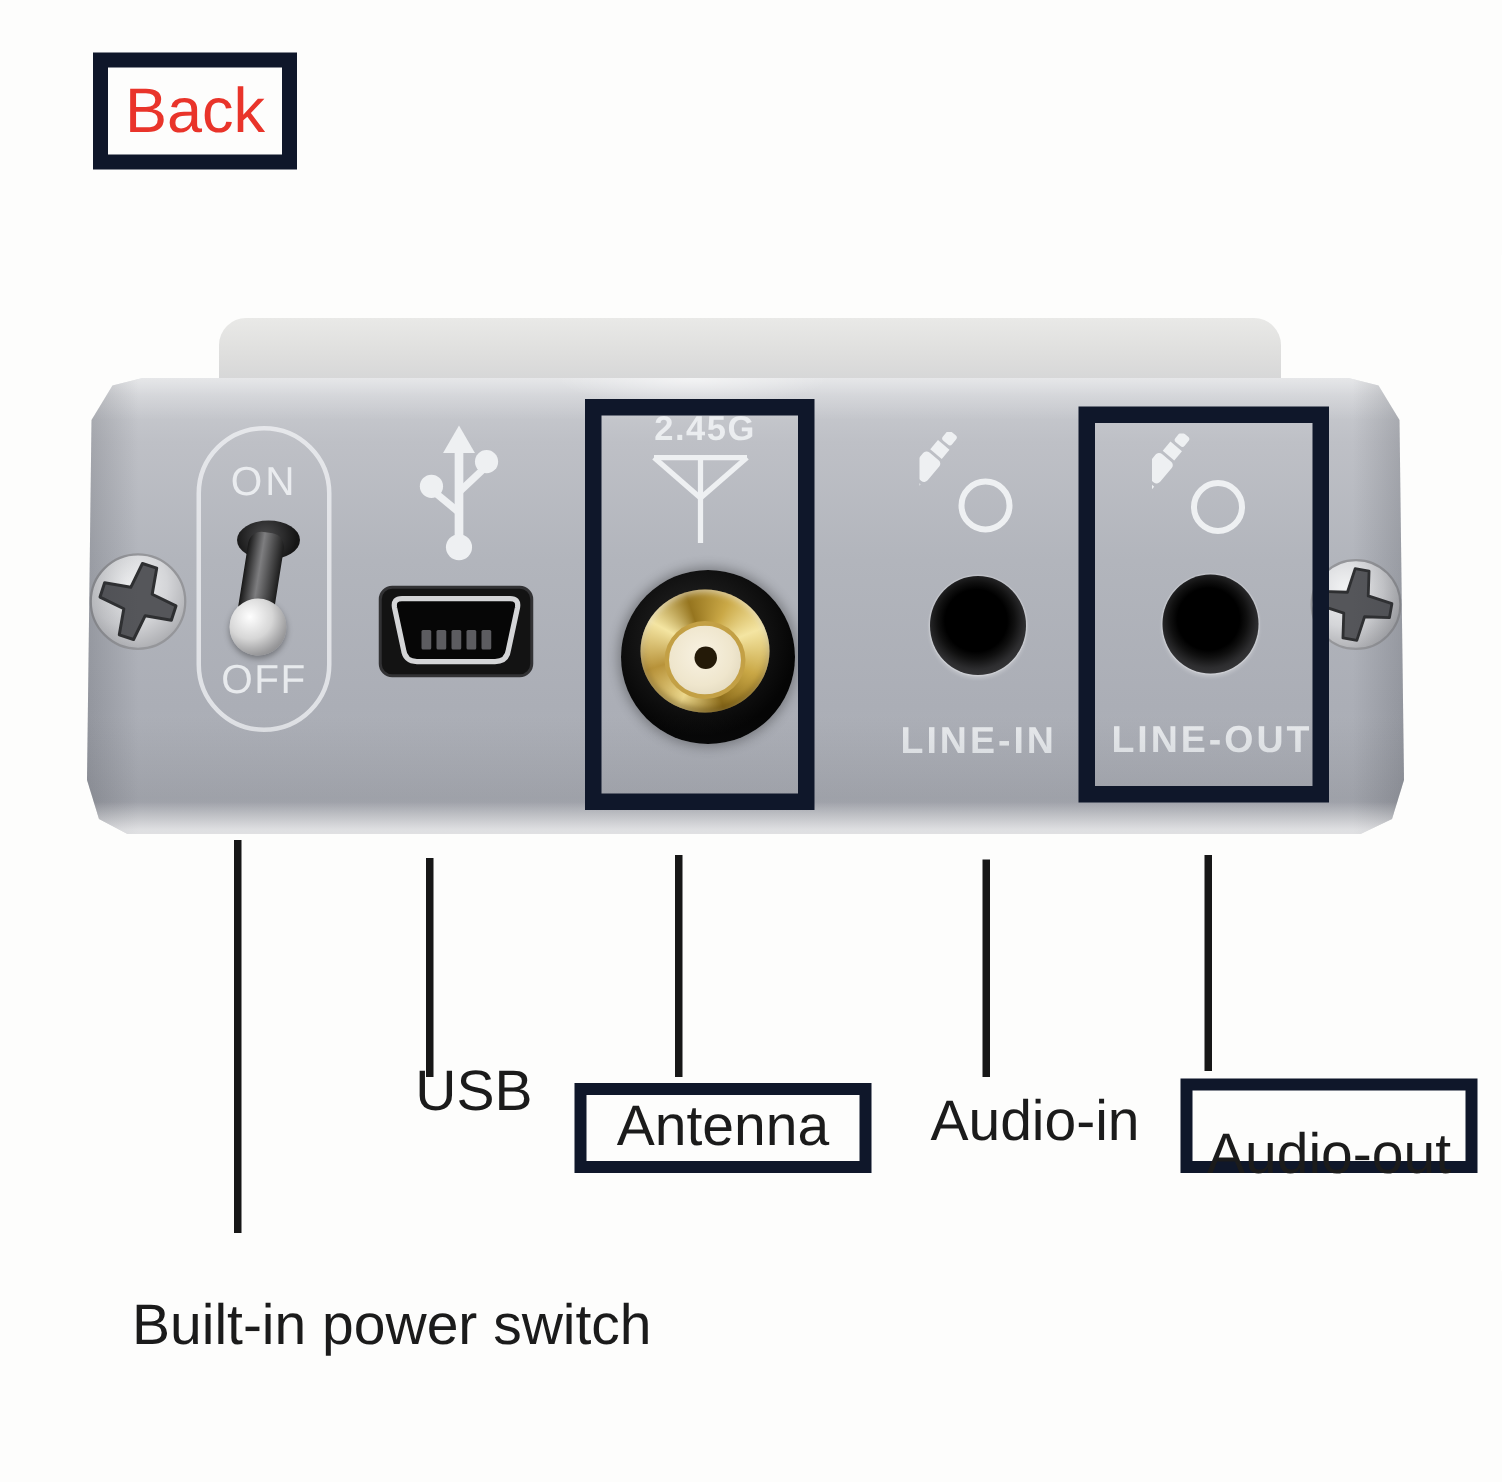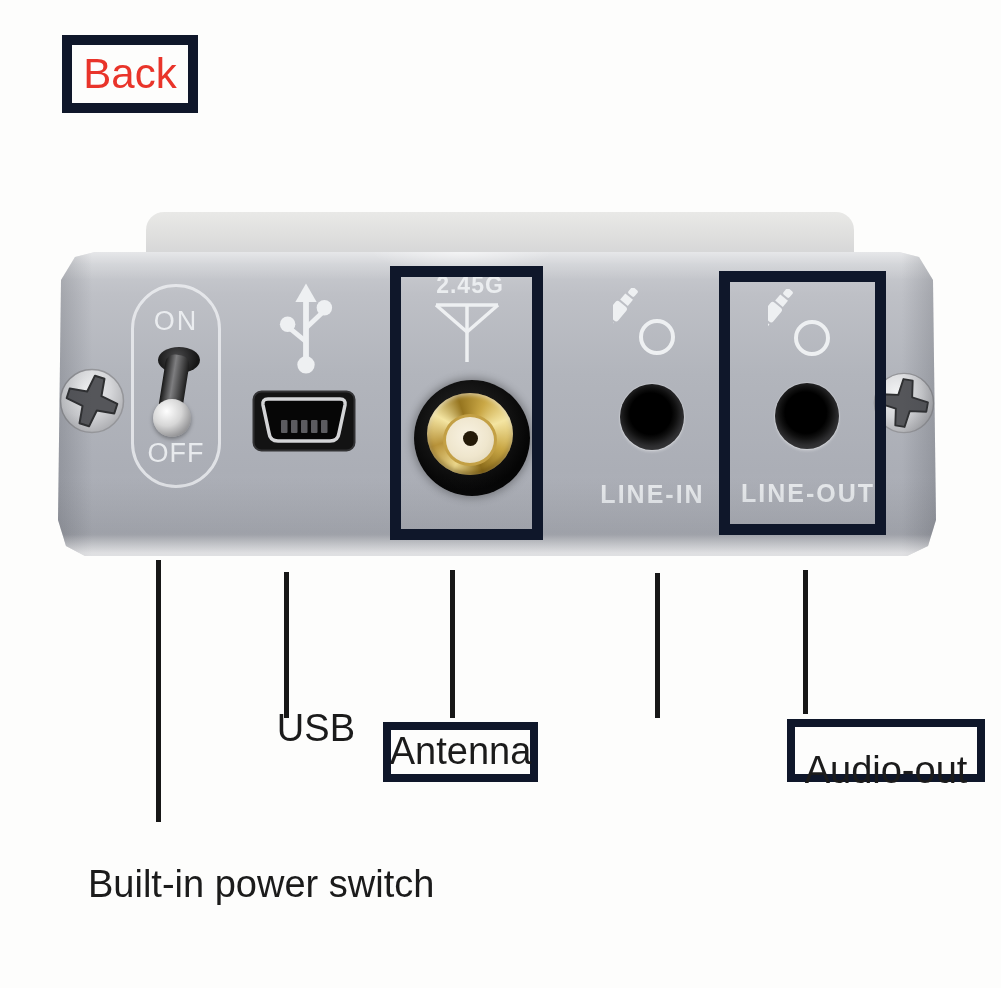--- a/index.html
+++ b/index.html
@@ -84,21 +84,21 @@
   .cline{position:absolute;width:5px;background:#171717;}
   #line-power{left:156px;top:560px;height:262px;}
   #line-usb{left:284px;top:572px;height:146px;}
   #line-ant{left:450px;top:570px;height:148px;}
   #line-ain{left:655px;top:573px;height:145px;}
   #line-aout{left:803px;top:570px;height:144px;}
 
   .blabel{position:absolute;color:#1b1b1b;font-size:38px;line-height:1.1;white-space:nowrap;}
   #label-usb{left:230px;top:708px;width:125px;text-align:right;}
   #label-ain{left:610px;top:728px;width:160px;text-align:center;}
-  #ant-label-box{left:383px;top:722px;width:155px;height:60px;border-width:8px;
+  #ant-label-box{left:383px;top:722px;width:198px;height:60px;border-width:8px;
                  display:flex;align-items:center;justify-content:center;z-index:4;}
   #aout-label-box{left:787px;top:719px;width:198px;height:63px;border-width:8px;
                  display:flex;align-items:center;justify-content:center;z-index:4;}
   #label-power{left:88px;top:864px;}
 
   svg .wht{fill:#eef0f2;}
   svg .wline{stroke:#eef0f2;fill:none;}
 </style>
 </head>
 <body>
@@ -211,18 +211,19 @@
   <div id="line-power" class="cline"></div>
   <div id="line-usb" class="cline"></div>
   <div id="line-ant" class="cline"></div>
   <div id="line-ain" class="cline"></div>
   <div id="line-aout" class="cline"></div>
 
   <div id="label-usb" class="blabel">USB</div>
   <div id="ant-label-box" class="redbox">
     <span class="blabel" style="position:static;">Antenna</span>
   </div>
+  <div id="label-ain" class="blabel">Audio-in</div>
   <div id="aout-label-box" class="redbox">
     <span class="blabel" style="position:static;margin-top:41px;">Audio-out</span>
   </div>
   <div id="label-power" class="blabel">Built-in power switch</div>
 
 </div>
 
 </body></html>

